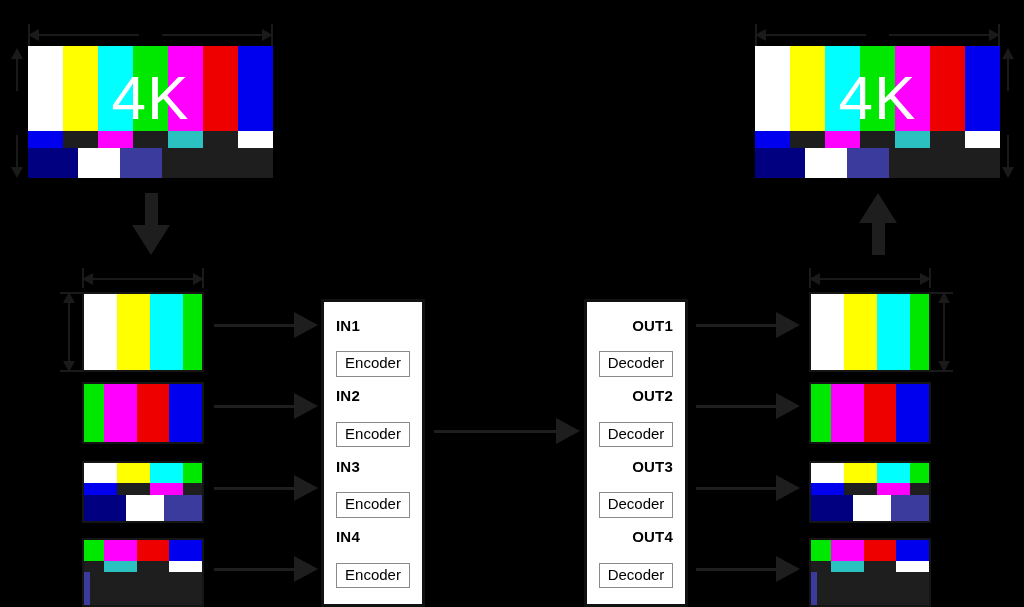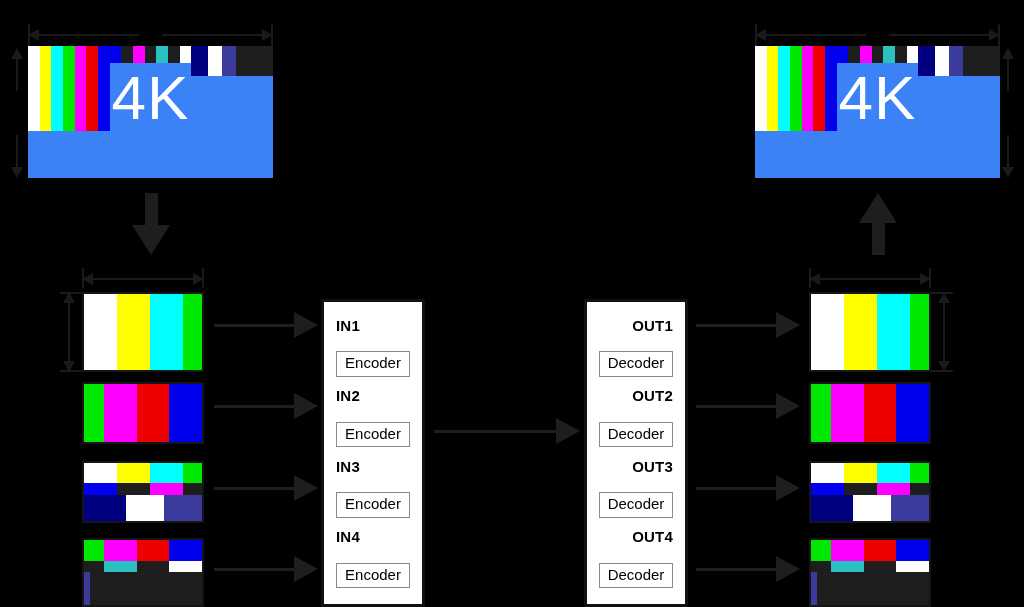--- a/index.html
+++ b/index.html
@@ -16,21 +16,21 @@
   }
 
   
   .abs { position: absolute; }
 
   
   .pattern {
     position: absolute;
     background: #3b82f6;
     display: flex;
-    flex-direction: row;
+    flex-direction: column;
     overflow: hidden;
     justify-content: flex-end;
   }
   .pat-bars { display: flex; width: 100%; }
   .pat-bars > div { height: 100%; }
   .pat-row { display: flex; width: 100%; }
   .pat-row > div { height: 100%; }
 
   .bigpat-bars  { height: 64.5%; }
   .bigpat-strip { height: 12.5%; }

